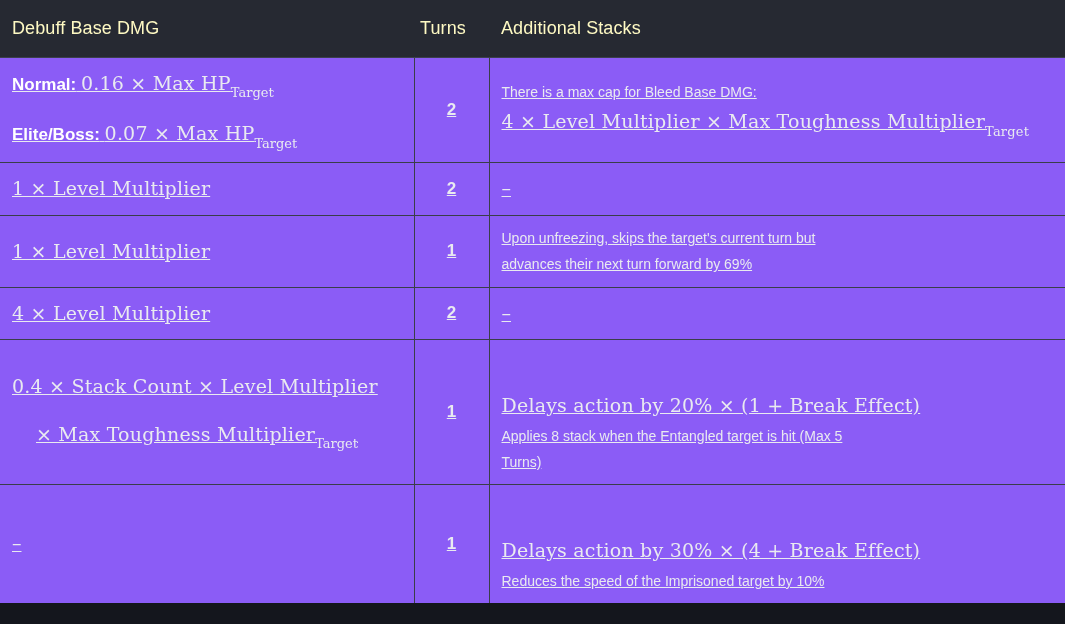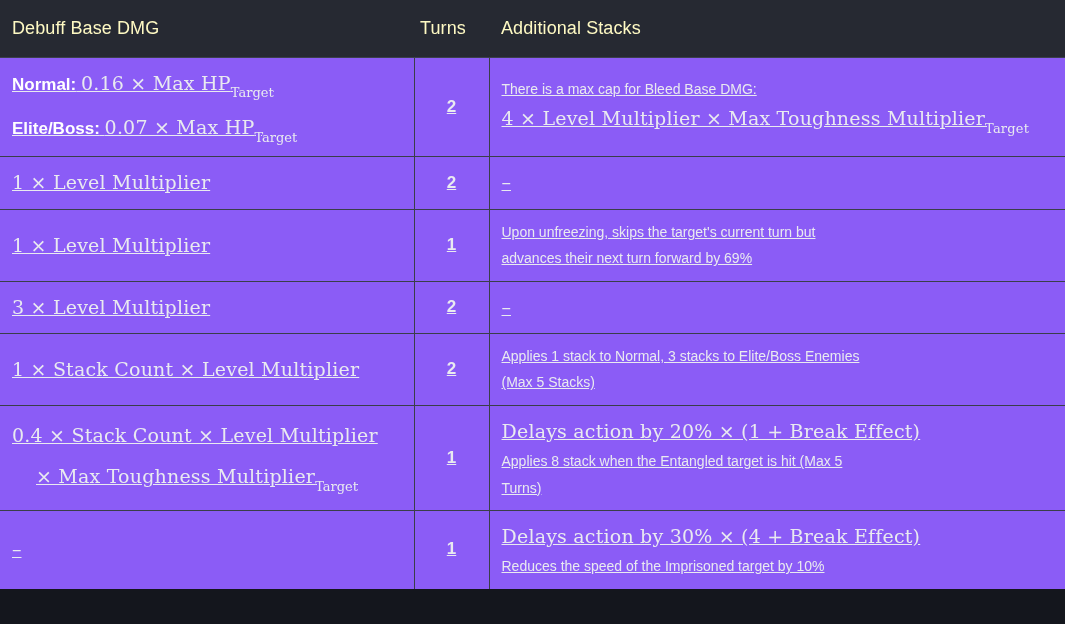--- a/index.html
+++ b/index.html
@@ -66,36 +66,37 @@
   .math {
     font-family: "DejaVu Serif", "Liberation Serif", serif;
     font-size: 19px;
     letter-spacing: 0.2px;
     white-space: nowrap;
   }
   .math-wrap {
     font-family: "DejaVu Serif", "Liberation Serif", serif;
     font-size: 19px;
     letter-spacing: 0.2px;
+    margin-top: 40px;
   }
   .lbl {
     font-family: "Liberation Sans", sans-serif;
     font-size: 17px;
     font-weight: bold;
     color: #ffffff;
   }
   .sub {
     font-family: "DejaVu Serif", "Liberation Serif", serif;
     font-size: 13px;
     vertical-align: sub;
     position: relative;
     top: 3px;
   }
   .line { display: block; }
-  .line + .line { margin-top: 14px; }
+  .line + .line { margin-top: 20px; }
   .eff-line { display: block; }
   .eff-line + .eff-line { margin-top: 6px; }
   .txt { font-family: "Liberation Sans", sans-serif; font-size: 14px; }
   .dash {
     font-family: "DejaVu Serif", "Liberation Serif", serif;
     font-size: 19px;
   }
   .indent2 { display: block; padding-left: 24px; }
 </style>
 </head>
@@ -151,38 +152,28 @@
         </td>
         <td class="turns">1</td>
         <td>
           <span class="eff-line txt">Upon unfreezing, skips the target's current turn but</span>
           <span class="eff-line txt">advances their next turn forward by 69%</span>
         </td>
       </tr>
 
       <tr>
         <td>
-          <span class="line math">3 × Level Multiplier</span>
+          <span class="line math">4 × Level Multiplier</span>
         </td>
         <td class="turns">2</td>
         <td>
           <span class="eff-line dash">–</span>
         </td>
       </tr>
 
-      <tr>
-        <td>
-          <span class="line math">1 × Stack Count × Level Multiplier</span>
-        </td>
-        <td class="turns">2</td>
-        <td>
-          <span class="eff-line txt">Applies 1 stack to Normal, 3 stacks to Elite/Boss Enemies</span>
-          <span class="eff-line txt">(Max 5 Stacks)</span>
-        </td>
-      </tr>
 
       <tr>
         <td>
           <span class="line math">0.4 × Stack Count × Level Multiplier</span>
           <span class="line indent2"><span class="math">× Max Toughness Multiplier</span><span class="sub">Target</span></span>
         </td>
         <td class="turns">1</td>
         <td>
           <span class="eff-line math-wrap">Delays action by 20% × (1 + Break Effect)</span>
           <span class="eff-line txt">Applies 8 stack when the Entangled target is hit (Max 5</span>

